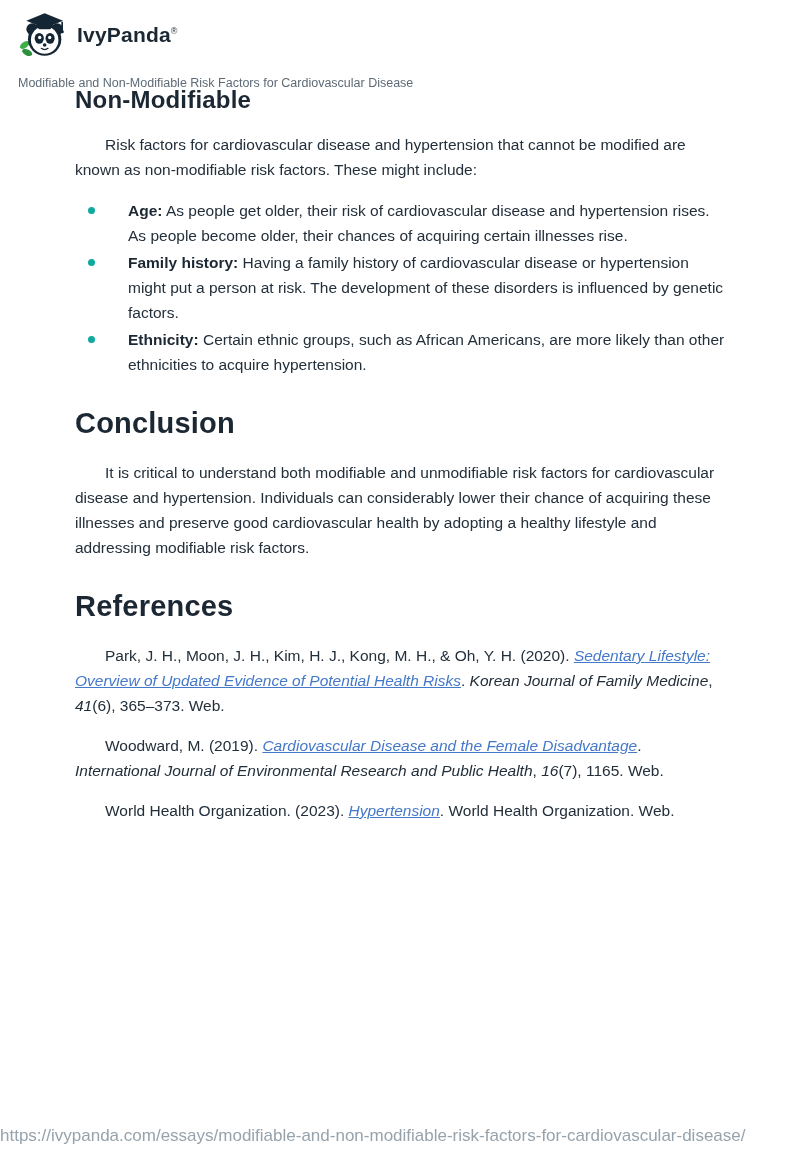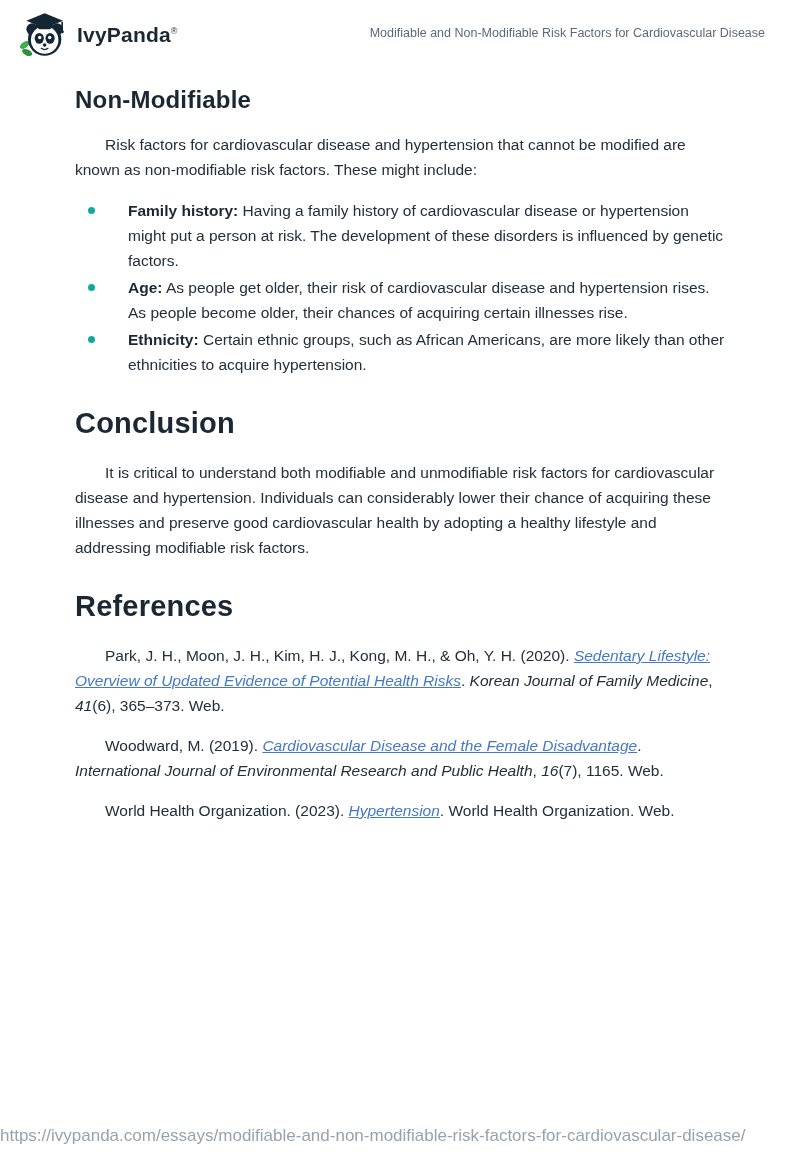--- a/index.html
+++ b/index.html
@@ -10,20 +10,21 @@
     font-family: "Liberation Sans", sans-serif;
     color: var(--text, #232f3a);
     overflow: hidden;
   }
 
   
   .page-header {
     display: flex; justify-content: space-between; align-items: flex-start;
     padding: 10px 35px 0 18px;
     height: 64px;
+    flex-direction: column;
   }
   .brand { display: flex; align-items: center; gap: 9px; cursor: pointer; }
   .brand-name {
     font-size: 21px; font-weight: bold; color: var(--heading, #1b2733);
     letter-spacing: 0.2px;
   }
   .brand-reg { font-size: 9px; vertical-align: super; color: var(--heading, #1b2733); font-weight: normal; }
   .header-title {
     font-size: 12.5px; color: var(--header_title, #5d6a76);
     margin-top: 16px; text-align: center;
@@ -107,25 +108,25 @@
 
 <main class="content">
 
   <h2 class="section-h">Non-Modifiable</h2>
 
   <p class="body-p">Risk factors for cardiovascular disease and hypertension that cannot be modified are known as non-modifiable risk factors. These might include:</p>
 
   <ul class="risk-list">
     <li>
       <span class="marker"></span>
-      <div class="li-body"><b class="li-label">Family history:</b> <span>Having a family history of cardiovascular disease or hypertension might put a person at risk. The development of these disorders is influenced by genetic factors.</span></div>
+      <div class="li-body"><b class="li-label">Age:</b> <span>As people get older, their risk of cardiovascular disease and hypertension rises. As people become older, their chances of acquiring certain illnesses rise.</span></div>
     </li>
     <li>
       <span class="marker"></span>
-      <div class="li-body"><b class="li-label">Age:</b> <span>As people get older, their risk of cardiovascular disease and hypertension rises. As people become older, their chances of acquiring certain illnesses rise.</span></div>
+      <div class="li-body"><b class="li-label">Family history:</b> <span>Having a family history of cardiovascular disease or hypertension might put a person at risk. The development of these disorders is influenced by genetic factors.</span></div>
     </li>
     <li>
       <span class="marker"></span>
       <div class="li-body"><b class="li-label">Ethnicity:</b> <span>Certain ethnic groups, such as African Americans, are more likely than other ethnicities to acquire hypertension.</span></div>
     </li>
   </ul>
 
   <h1 class="section-h">Conclusion</h1>
 
   <p class="body-p">It is critical to understand both modifiable and unmodifiable risk factors for cardiovascular disease and hypertension. Individuals can considerably lower their chance of acquiring these illnesses and preserve good cardiovascular health by adopting a healthy lifestyle and addressing modifiable risk factors.</p>

